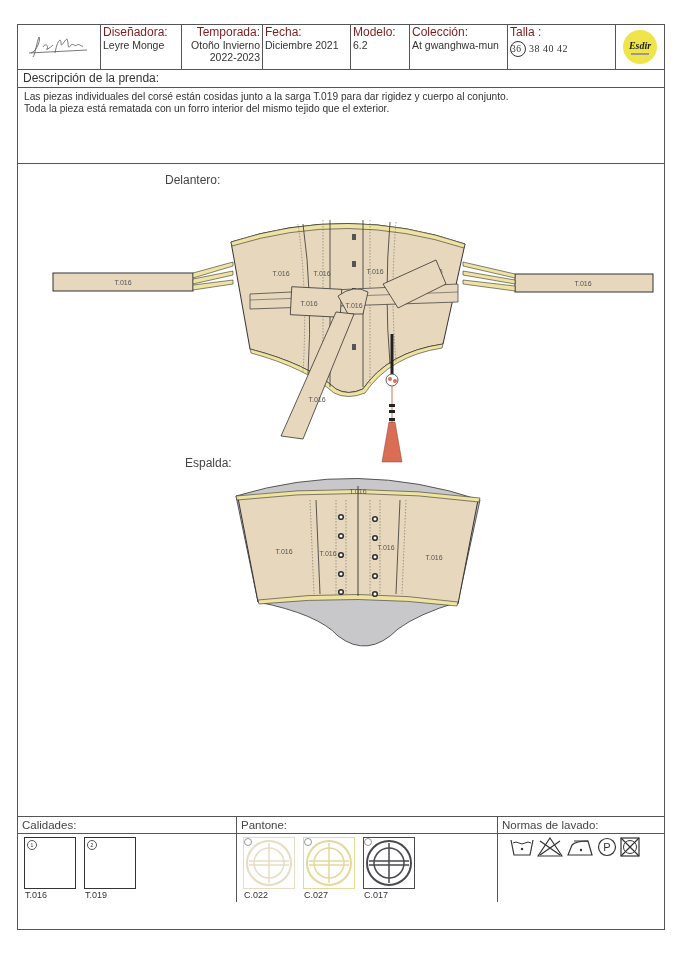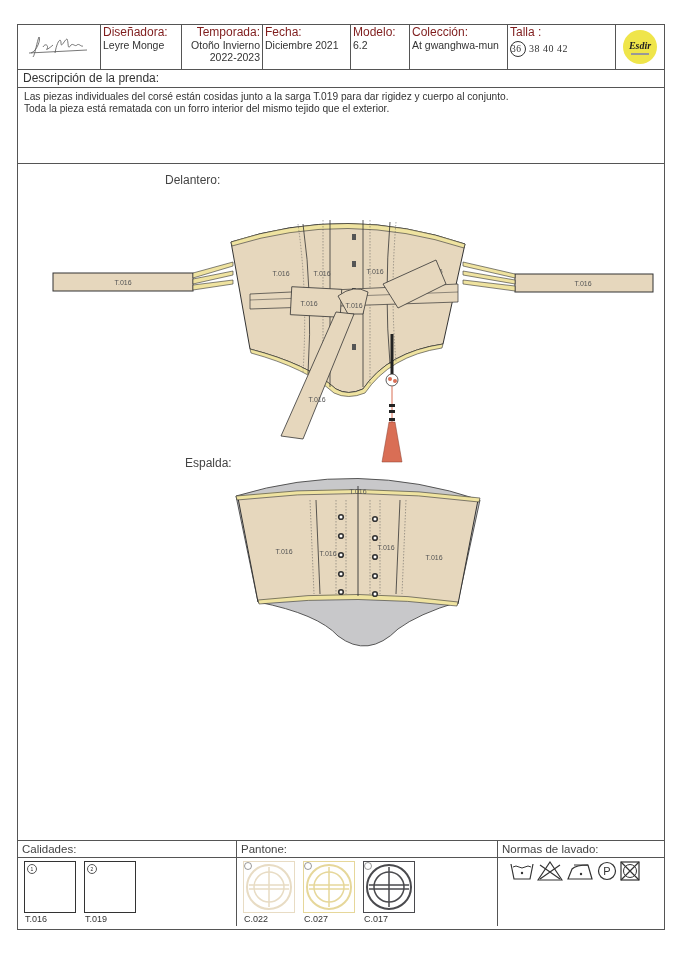--- a/index.html
+++ b/index.html
@@ -19,21 +19,21 @@
   .c-logo { flex:1; display:flex; align-items:center; justify-content:center; }
   .talla-vals { font-family:"Liberation Serif", serif; font-size:10px; margin-top:2px; letter-spacing:0.5px; }
   .circ { display:inline-block; width:14px; height:14px; border:1px solid #333; border-radius:50%; line-height:14px; font-size:9.5px; }
   .logo { width:34px; height:34px; border-radius:50%; background:#efe54a; display:flex; align-items:center; justify-content:center; flex-direction:column; font-family:"Liberation Serif", serif; font-style:italic; font-weight:bold; font-size:10px; color:#222; }
   .logo small { display:block; width:18px; height:2px; background:#999; margin-top:1px; }
   .desc-h { position:absolute; left:0; top:44px; width:100%; height:19px; border-bottom:1.5px solid #555; font-size:12px; line-height:19px; padding-left:5px; box-sizing:border-box; color:#333; }
   .desc-b { position:absolute; left:0; top:63px; width:100%; height:76px; border-bottom:1.5px solid #555; box-sizing:border-box; padding:3px 6px; font-size:10.2px; line-height:12.3px; color:#333; }
   .desc-b p { margin:0; }
   .drawing { position:absolute; left:0; top:139px; width:100%; height:682px; }
   .lbl { position:absolute; font-size:12px; color:#444; }
-  .ftr { position:absolute; left:0; top:815px; width:100%; height:85px; border-top:1.5px solid #555; }
+  .ftr { position:absolute; left:0; top:791px; width:100%; height:85px; border-top:1.5px solid #555; }
   .fcol { position:absolute; top:0; height:85px; border-right:1.5px solid #555; box-sizing:border-box; }
   .fhead { height:16px; border-bottom:1.5px solid #555; font-size:11.5px; line-height:16px; padding-left:4px; color:#444; }
   .swatch { position:absolute; top:20px; width:52px; height:52px; border:1.2px solid #333; box-sizing:border-box; }
   .swatch .num { position:absolute; left:2px; top:2px; width:8px; height:8px; border:0.8px solid #555; border-radius:50%; font-size:5px; line-height:8px; text-align:center; }
   .swlabel { position:absolute; top:73px; font-size:9px; color:#333; }
   .pant { position:absolute; top:20px; width:52px; height:52px; box-sizing:border-box; }
   .wash { position:absolute; left:12px; top:20px; display:flex; gap:3px; align-items:center; }
 </style>
 </head>
 <body>

